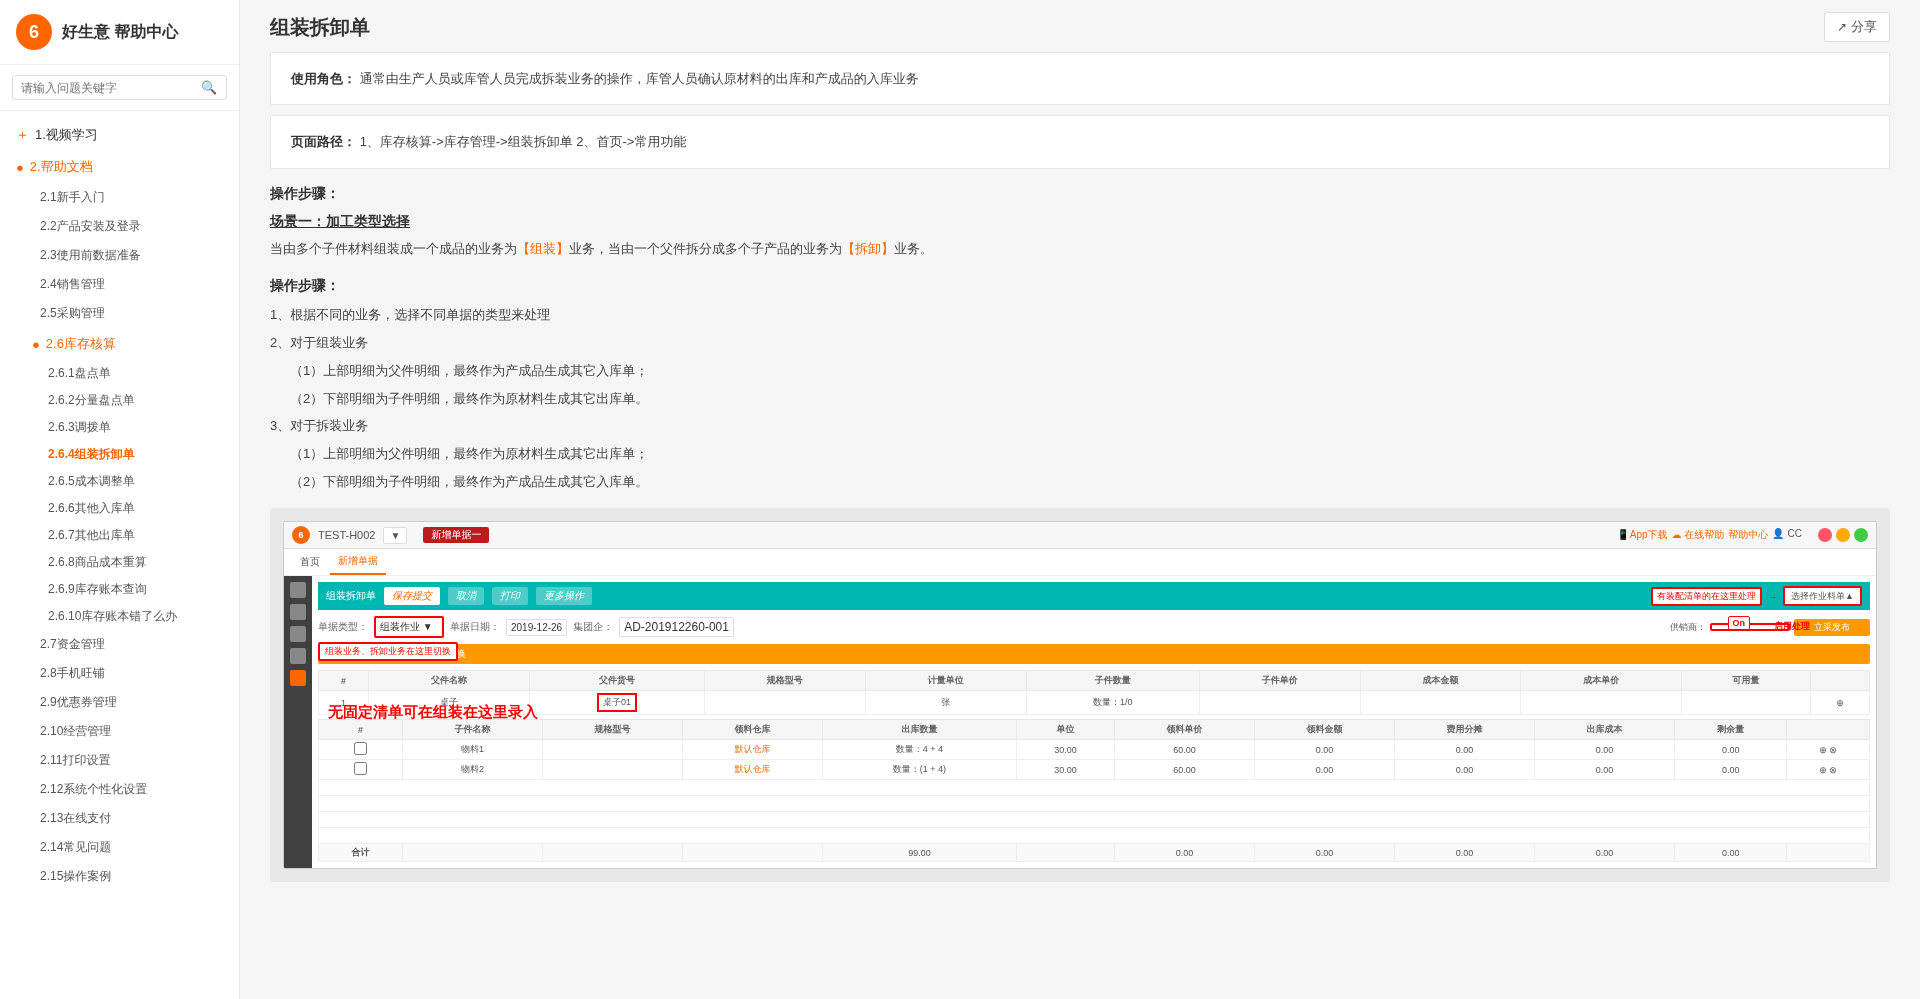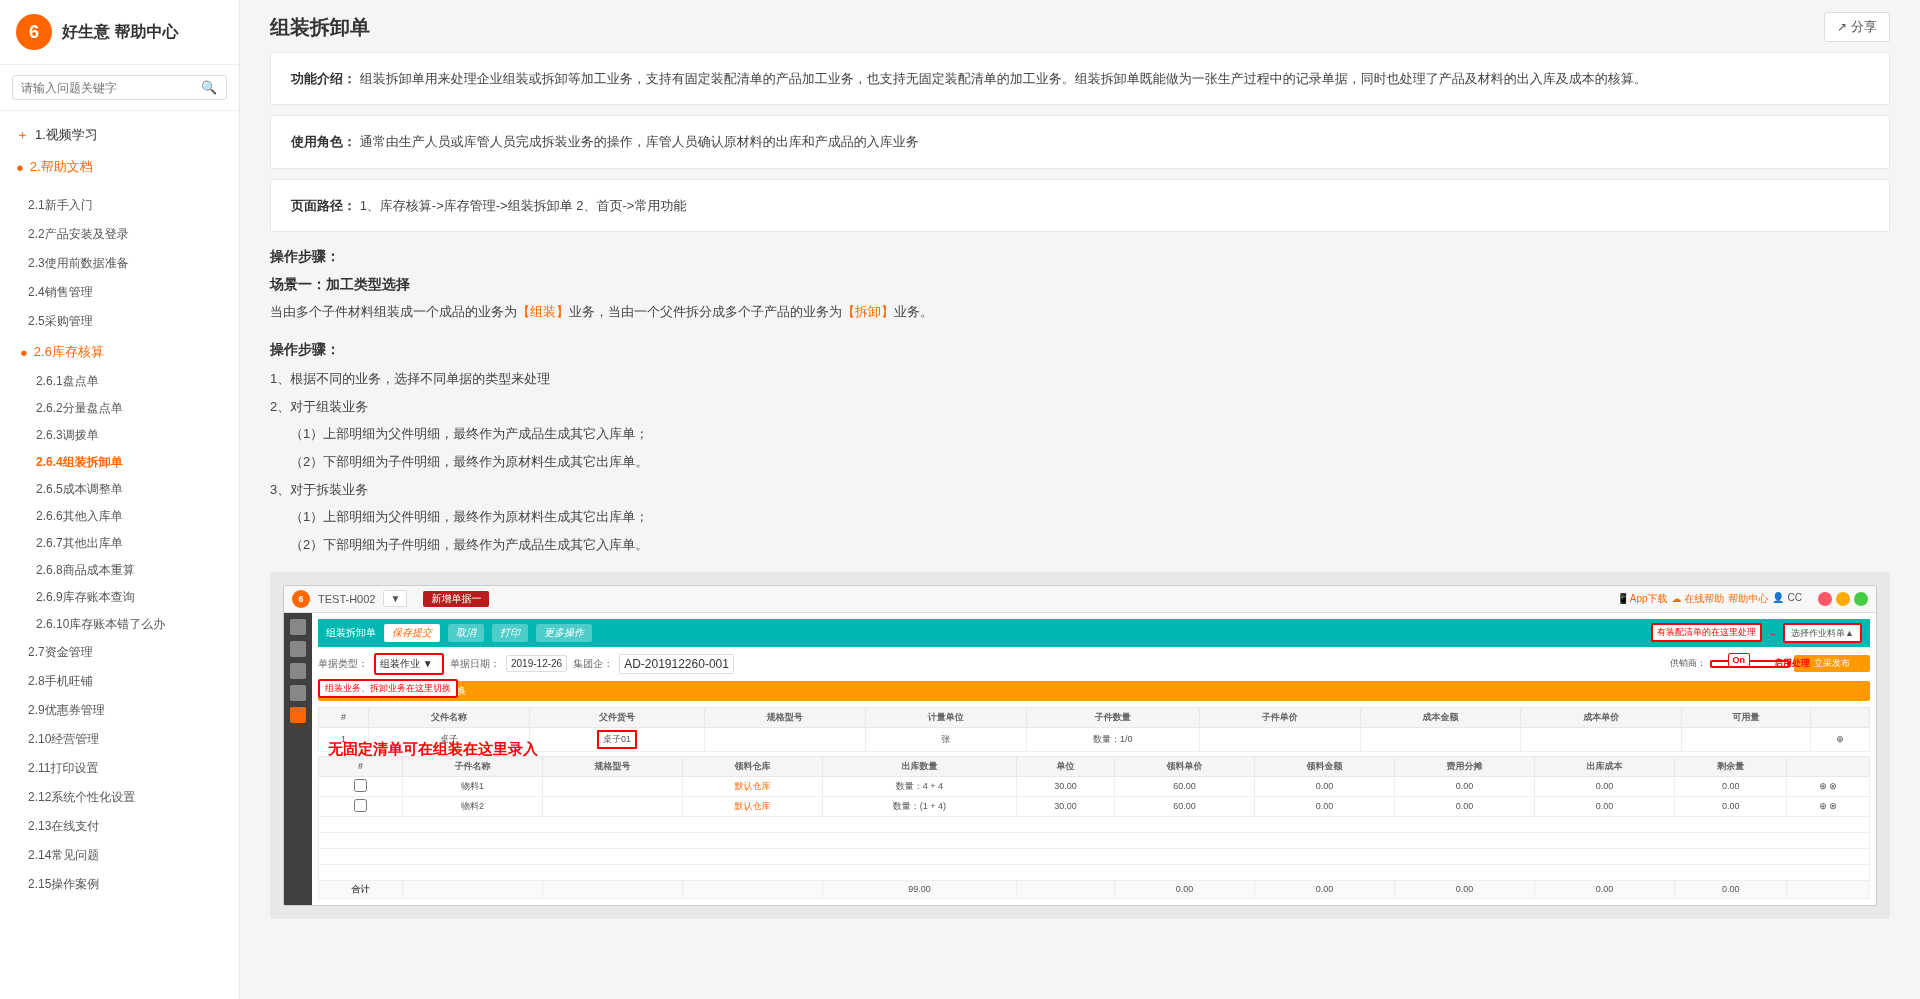--- a/index.html
+++ b/index.html
@@ -60,21 +60,21 @@
     }
     .nav-group-title {
       display: flex; align-items: center; gap: 6px;
       padding: 7px 16px;
       cursor: pointer; font-size: 13px; color: #333;
     }
     .nav-group-title .plus-icon { color: #f60; font-size: 13px; }
     .nav-group-title.active { color: #f60; }
     .nav-group-title .minus-icon { color: #f60; }
 
-    .nav-sub-list { padding-left: 0; margin-top: 8px; }
+    .nav-sub-list { padding-left: 12px; }
     .nav-sub-item {
       padding: 6px 16px 6px 28px;
       font-size: 12px; color: #555; cursor: pointer;
     }
 
     .nav-sub-group { }
     .nav-sub-group-title {
       display: flex; align-items: center; gap: 6px;
       padding: 7px 16px 7px 20px;
       cursor: pointer; font-size: 13px; color: #f60;
@@ -120,20 +120,21 @@
     }
     .info-block .label { font-weight: bold; color: #333; }
 
     .section-title {
       font-size: 14px; font-weight: bold; color: #333;
       margin: 16px 0 8px 0;
     }
     .scenario-title {
       font-size: 14px; font-weight: bold; color: #333;
       margin: 10px 0 6px 0;
+      text-decoration: underline;
     }
     .body-text {
       font-size: 13px; line-height: 1.9; color: #444;
       margin-bottom: 4px;
     }
     .body-text .highlight { color: #f60; }
     .step-item {
       font-size: 13px; line-height: 1.9; color: #444;
       margin: 3px 0;
     }
@@ -316,24 +317,20 @@
   <div class="top-bar">
     <h1 class="page-title">组装拆卸单</h1>
     <button class="share-btn">
       <span style="font-size:12px;">↗</span>
       <span>分享</span>
     </button>
   </div>
 
   <div class="content-area">
 
-    <div class="info-block">
-      <span class="label">功能介绍：</span>
-      <span>组装拆卸单用来处理企业组装或拆卸等加工业务，支持有固定装配清单的产品加工业务，也支持无固定装配清单的加工业务。组装拆卸单既能做为一张生产过程中的记录单据，同时也处理了产品及材料的出入库及成本的核算。</span>
-    </div>
 
     <div class="info-block">
       <span class="label">使用角色：</span>
       <span>通常由生产人员或库管人员完成拆装业务的操作，库管人员确认原材料的出库和产成品的入库业务</span>
     </div>
 
     <div class="info-block">
       <span class="label">页面路径：</span>
       <span>1、库存核算-&gt;库存管理-&gt;组装拆卸单 2、首页-&gt;常用功能</span>
     </div>
@@ -374,20 +371,24 @@
               <span style="color:#f60;font-size:10px;">帮助中心</span>
               <span style="font-size:10px;color:#555;">👤 CC</span>
             </div>
             <div style="display:flex;gap:4px;margin-left:8px;">
               <span class="app-icon-btn app-icon-red"></span>
               <span class="app-icon-btn app-icon-yellow"></span>
               <span class="app-icon-btn app-icon-green"></span>
             </div>
           </div>
 
+          <div class="app-nav">
+            <div class="app-nav-item">首页</div>
+            <div class="app-nav-item active">新增单据</div>
+          </div>
 
           <div class="app-body">
 
             <div class="app-sidebar-mini">
               <div class="app-side-icon" style="background:#888;"></div>
               <div class="app-side-icon" style="background:#888;"></div>
               <div class="app-side-icon" style="background:#888;"></div>
               <div class="app-side-icon" style="background:#888;"></div>
               <div class="app-side-icon" style="background:#f60;"></div>
             </div>

